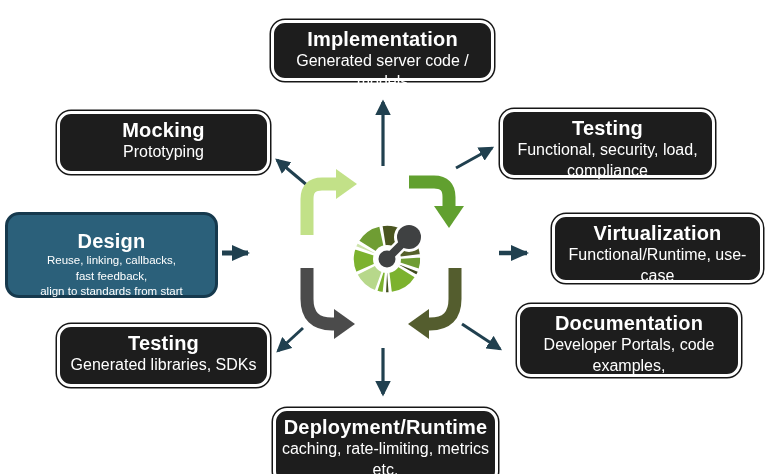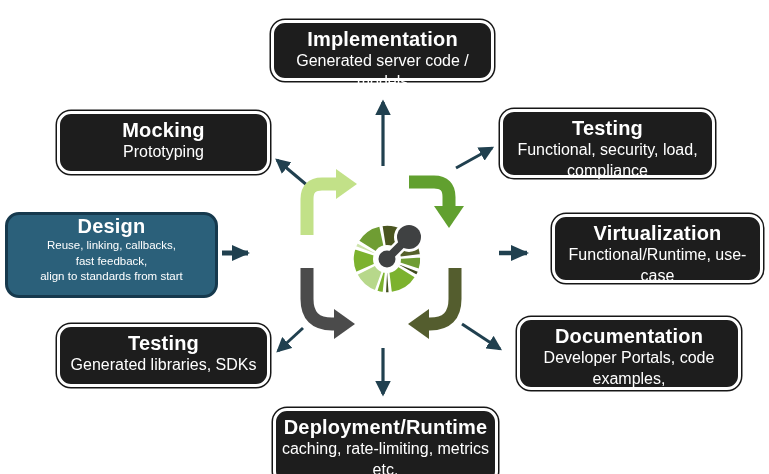--- a/index.html
+++ b/index.html
@@ -2,21 +2,21 @@
 <html><head>
 <meta charset="utf-8">
 <style>
   html,body{margin:0;padding:0;background:#fff;}
   body{width:769px;height:474px;font-family:"Liberation Sans",sans-serif;}
   .stage{position:relative;width:769px;height:474px;overflow:hidden;background:#fff;margin-top:16px;}
   svg.layer{position:absolute;left:0;top:0;width:769px;height:474px;}
   .node{position:absolute;border-radius:14px;color:#fff;text-align:center;
         box-sizing:border-box;padding:5px 4px 0 4px;}
   .node.dark{background:#1d1d1d;border:3px solid #fff;box-shadow:0 0 0 1.5px #161616;}
-  .node.accent{background:#2b607a;border:3px solid #16394d;padding-top:0;}
+  .node.accent{background:#2b607a;border:3px solid #16394d;padding-top:15px;}
   .node-title{font-size:20px;font-weight:bold;line-height:1.12;letter-spacing:.2px;}
   .node-lines{font-size:16px;line-height:1.3;margin-top:1px;}
   .node.accent .node-lines{font-size:11.5px;line-height:1.32;}
   .logo-box{position:absolute;left:347px;top:197px;width:80px;height:80px;background:#fff;}
 </style>
 </head>
 <body>
 
 <div class="stage">
 
@@ -122,21 +122,21 @@
     </div>
   </div>
 
   <div class="node dark" style="left:57px;top:308px;width:213px;height:63px">
     <div class="node-title">Testing</div>
     <div class="node-lines">
       <div>Generated libraries, SDKs</div>
     </div>
   </div>
 
-  <div class="node dark" style="left:517px;top:301px;width:224px;height:73px">
+  <div class="node dark" style="left:517px;top:288px;width:224px;height:73px">
     <div class="node-title">Documentation</div>
     <div class="node-lines">
       <div>Developer Portals, code examples,</div>
       <div>user guides, metrics, etc.</div>
     </div>
   </div>
 
   <div class="node dark" style="left:273px;top:392px;width:225px;height:77px">
     <div class="node-title">Deployment/Runtime</div>
     <div class="node-lines">

